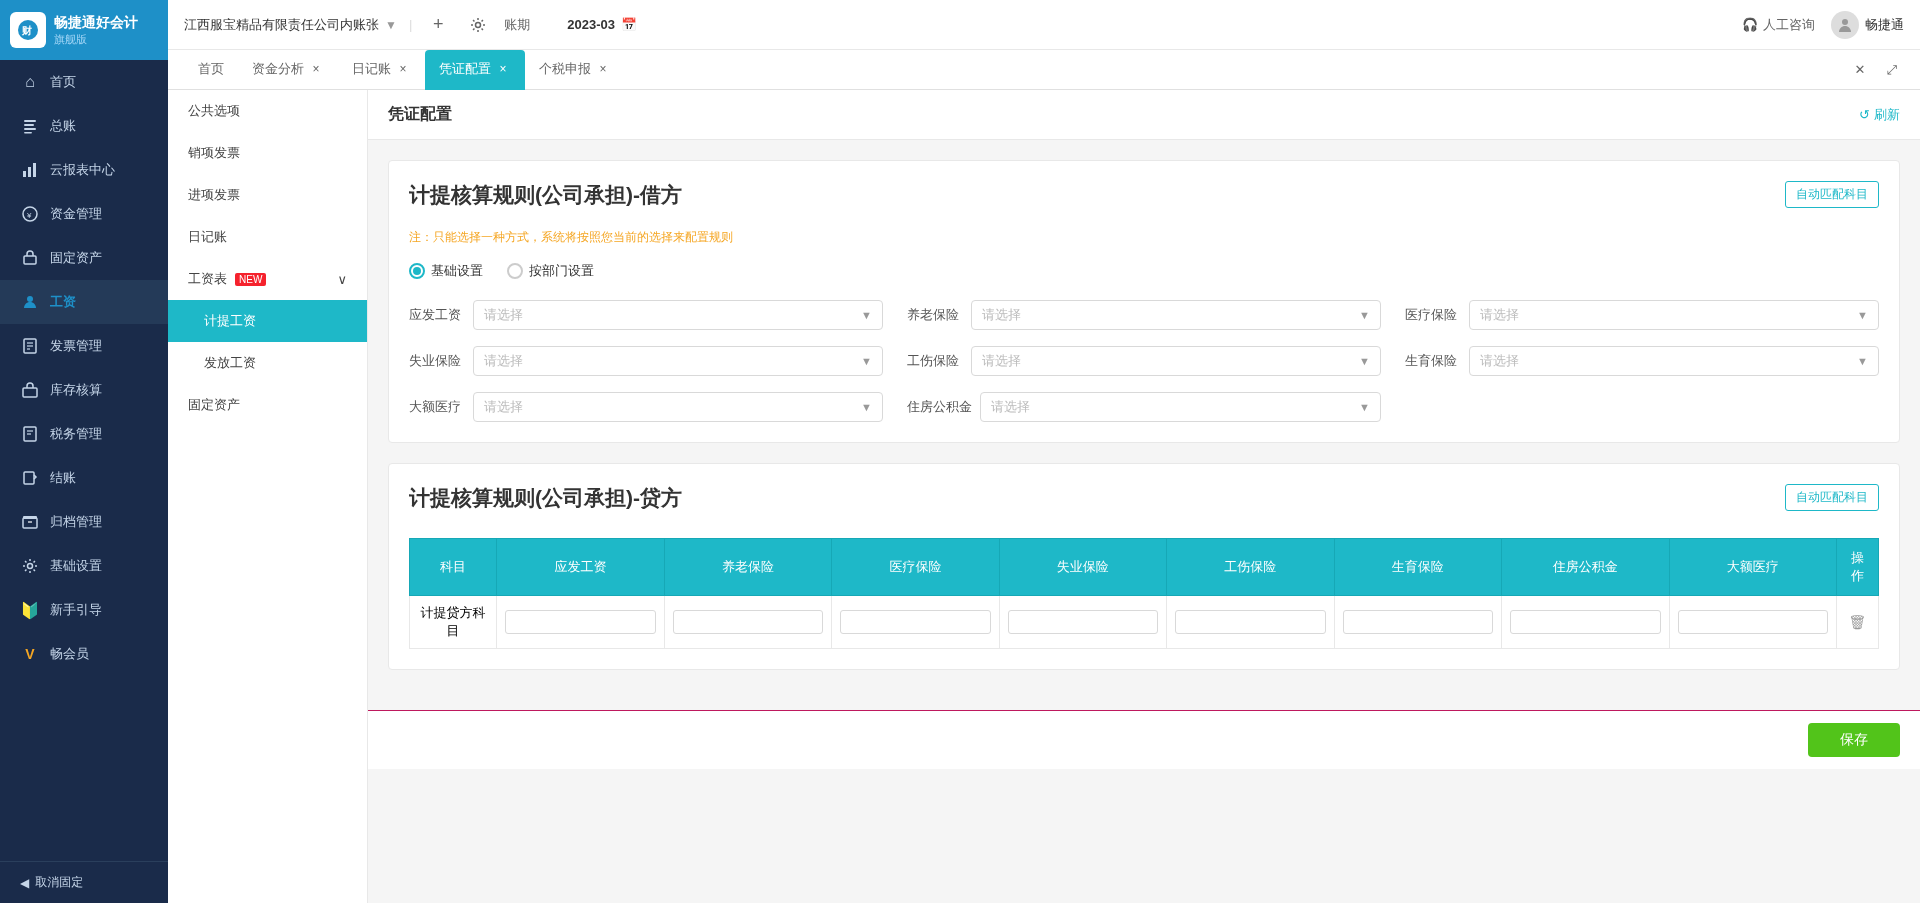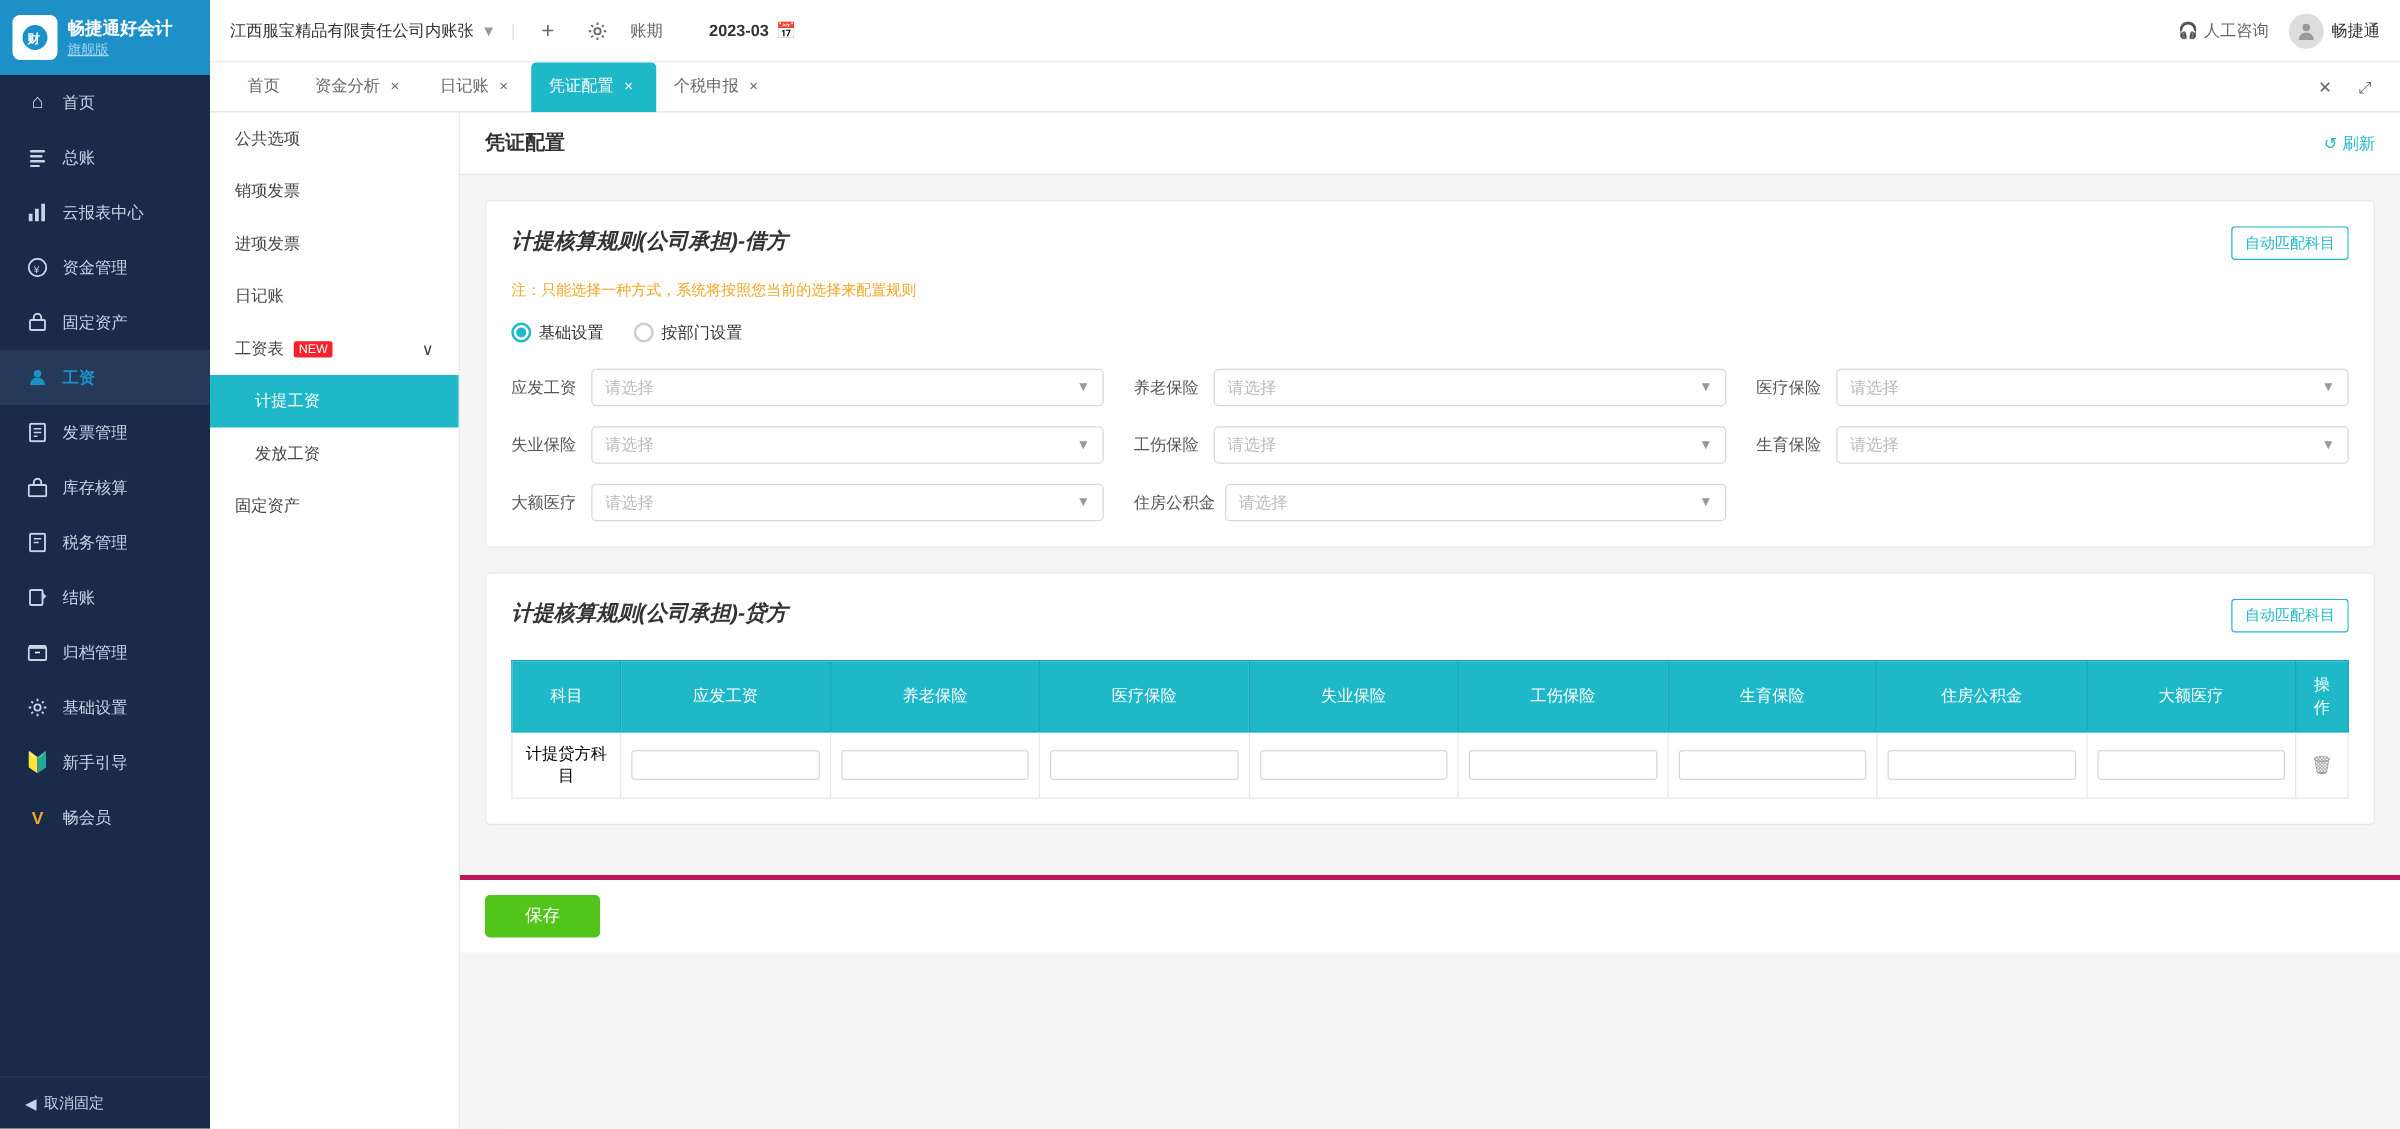--- a/index.html
+++ b/index.html
@@ -4,21 +4,21 @@
   <style>
     * { box-sizing: border-box; margin: 0; padding: 0; }
     body { font-family: "Microsoft YaHei", "PingFang SC", sans-serif; font-size: 13px; background: #f0f2f5; display: flex; height: 903px; overflow: hidden; }
 
     
     .sidebar { width: 168px; background: #1a2b4a; display: flex; flex-direction: column; height: 100%; color: #fff; flex-shrink: 0; }
     .sidebar-logo { background: #1e90c8; padding: 12px 10px; display: flex; align-items: center; gap: 8px; }
     .sidebar-logo-icon { width: 36px; height: 36px; background: #fff; border-radius: 6px; display: flex; align-items: center; justify-content: center; }
     .sidebar-logo-icon svg { width: 24px; height: 24px; }
     .sidebar-logo-text { font-size: 14px; font-weight: bold; color: #fff; line-height: 1.3; }
-    .sidebar-logo-sub { font-size: 11px; color: #a0d4f5; text-decoration: underline; }
+    .sidebar-logo-sub { font-size: 11px; color: #a0d4f5; }
     .sidebar-nav { flex: 1; overflow-y: auto; }
     .sidebar-item { display: flex; align-items: center; gap: 10px; padding: 12px 20px; cursor: pointer; color: #c5d5e8; font-size: 13px; }
     .sidebar-item.active { background: #243a58; color: #1e90c8; font-weight: bold; }
     .sidebar-item-icon { width: 20px; height: 20px; display: flex; align-items: center; justify-content: center; font-size: 16px; }
     .sidebar-bottom { padding: 12px 20px; border-top: 1px solid #2a3f5c; cursor: pointer; color: #c5d5e8; display: flex; align-items: center; gap: 6px; font-size: 12px; }
 
     
     .main { flex: 1; display: flex; flex-direction: column; overflow: hidden; }
 
     
@@ -53,21 +53,21 @@
     .left-nav-sub { padding-left: 36px; }
 
     
     .panel { flex: 1; overflow-y: auto; padding: 0; position: relative; }
     .panel-header { background: #fff; border-bottom: 1px solid #e8e8e8; padding: 14px 20px; display: flex; align-items: center; justify-content: space-between; }
     .panel-title { font-size: 16px; font-weight: bold; color: #333; }
     .panel-refresh { display: flex; align-items: center; gap: 4px; color: #1eb8c8; cursor: pointer; font-size: 13px; }
 
     .panel-body { padding: 20px; }
     .section { background: #fff; border: 1px solid #e8e8e8; border-radius: 4px; padding: 20px; margin-bottom: 20px; }
-    .section-title { font-size: 17px; font-weight: bold; color: #333; margin-bottom: 10px; font-style: italic; }
+    .section-title { font-size: 21px; font-weight: bold; color: #333; margin-bottom: 10px; }
     .section-note { color: #f5a623; font-size: 12px; margin-bottom: 16px; }
     .auto-match-btn { float: right; border: 1px solid #1eb8c8; color: #1eb8c8; background: #fff; padding: 4px 10px; border-radius: 3px; cursor: pointer; font-size: 12px; }
 
     .radio-group { display: flex; align-items: center; gap: 24px; margin-bottom: 20px; }
     .radio-item { display: flex; align-items: center; gap: 6px; cursor: pointer; font-size: 13px; color: #333; }
     .radio-circle { width: 16px; height: 16px; border-radius: 50%; border: 2px solid #1eb8c8; display: flex; align-items: center; justify-content: center; }
     .radio-circle.selected::after { content: ''; width: 8px; height: 8px; background: #1eb8c8; border-radius: 50%; display: block; }
     .radio-circle.unselected { border-color: #ccc; }
 
     .form-grid { display: grid; grid-template-columns: repeat(3, 1fr); gap: 16px 24px; }
@@ -77,21 +77,21 @@
     .chevron { color: #999; font-size: 11px; }
 
     
     .data-table { width: 100%; border-collapse: collapse; font-size: 13px; }
     .data-table th { background: #1eb8c8; color: #fff; padding: 10px 8px; text-align: center; font-weight: normal; border: 1px solid #16a8b6; }
     .data-table td { padding: 8px; text-align: center; border: 1px solid #e8e8e8; background: #fff; }
     .table-input { width: 100%; border: 1px solid #d9d9d9; border-radius: 3px; padding: 4px 6px; font-size: 12px; outline: none; }
     .delete-icon { color: #999; cursor: pointer; font-size: 14px; }
 
     
-    .footer-bar { background: #fff; border-top: 4px solid #be185d; padding: 12px 20px; display: flex; justify-content: flex-start; }
+    .footer-bar { background: #fff; border-top: 1px solid #be185d; padding: 12px 20px; display: flex; justify-content: flex-end; }
     .save-btn { background: #52c41a; color: #fff; border: none; padding: 8px 32px; border-radius: 4px; font-size: 14px; cursor: pointer; }
 
     
     ::-webkit-scrollbar { width: 6px; }
     ::-webkit-scrollbar-track { background: #f0f0f0; }
     ::-webkit-scrollbar-thumb { background: #ccc; border-radius: 3px; }
   </style>
 </head>
 <body>
 

